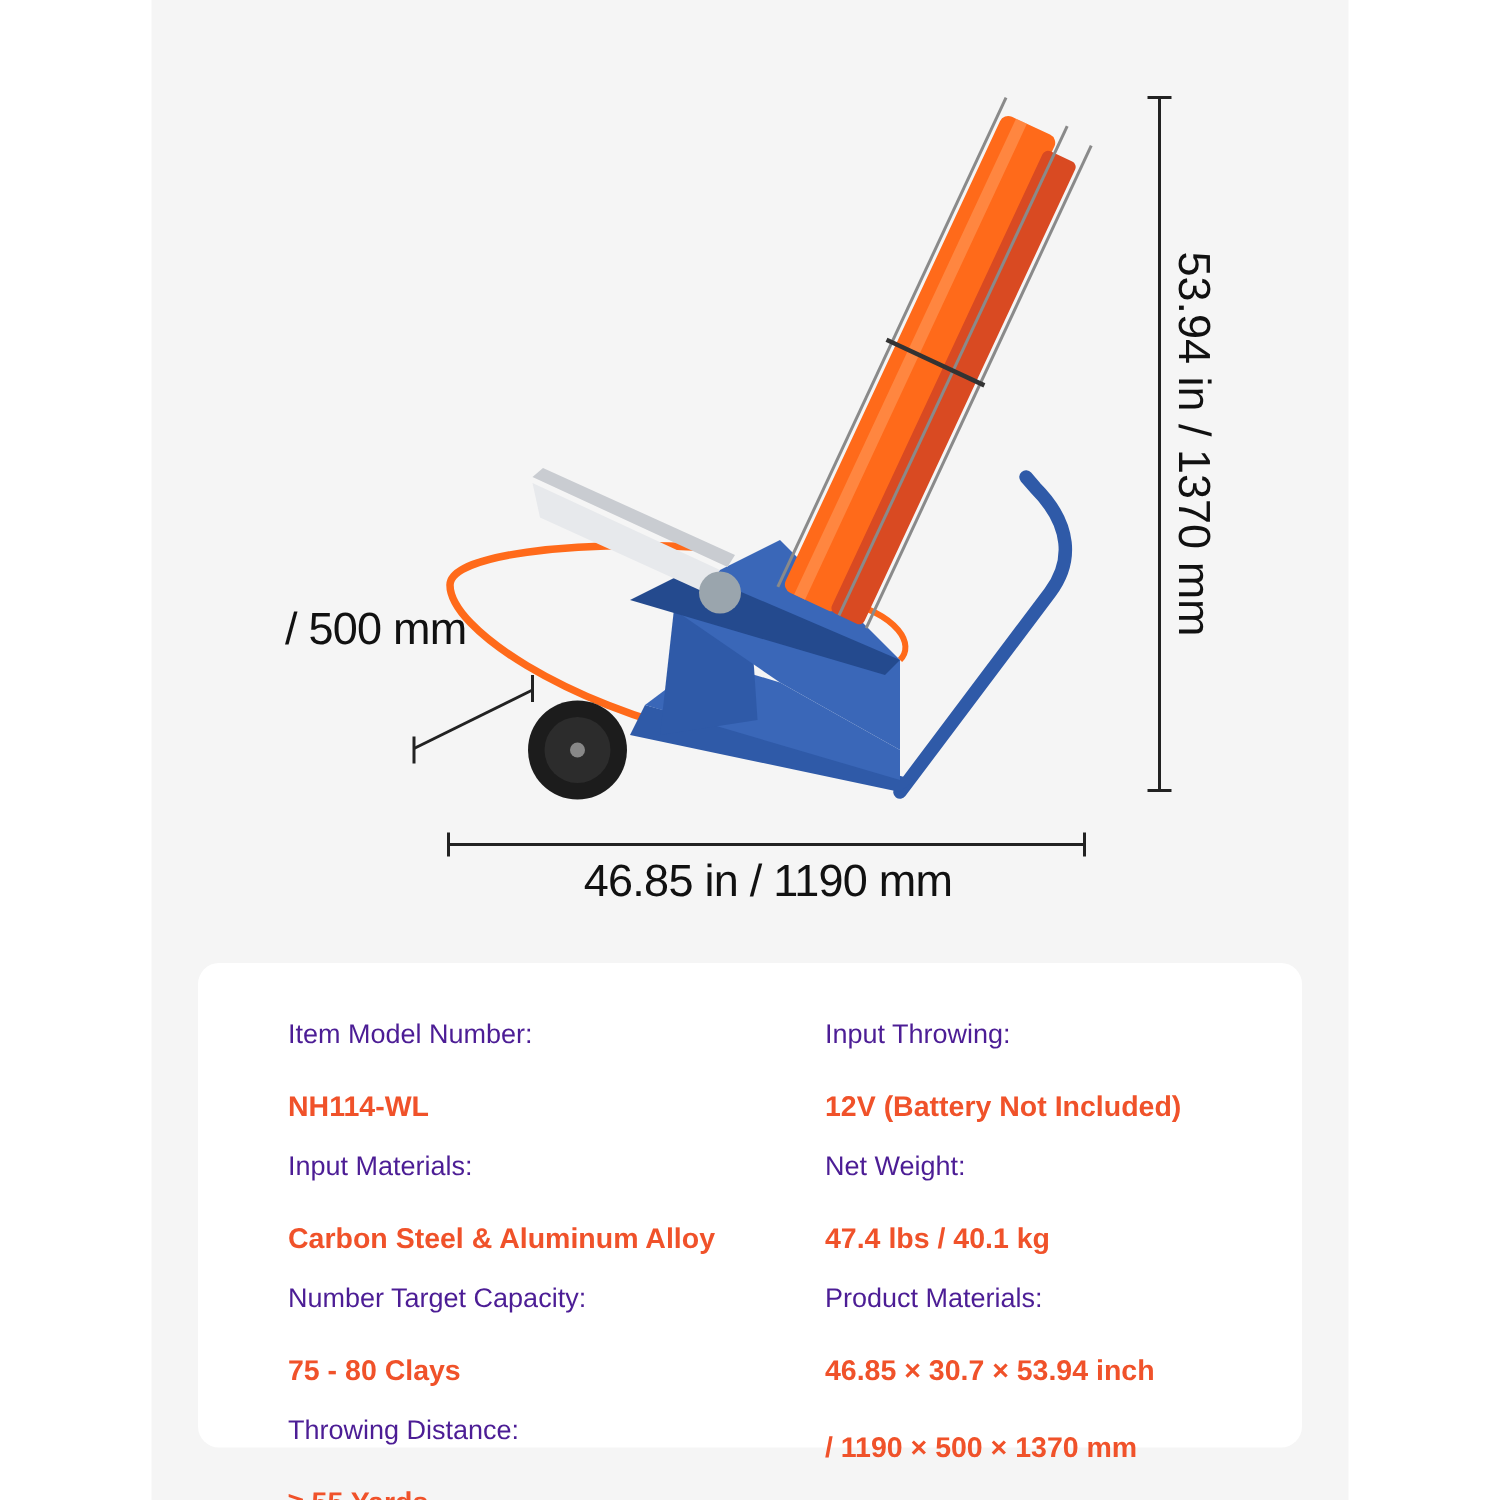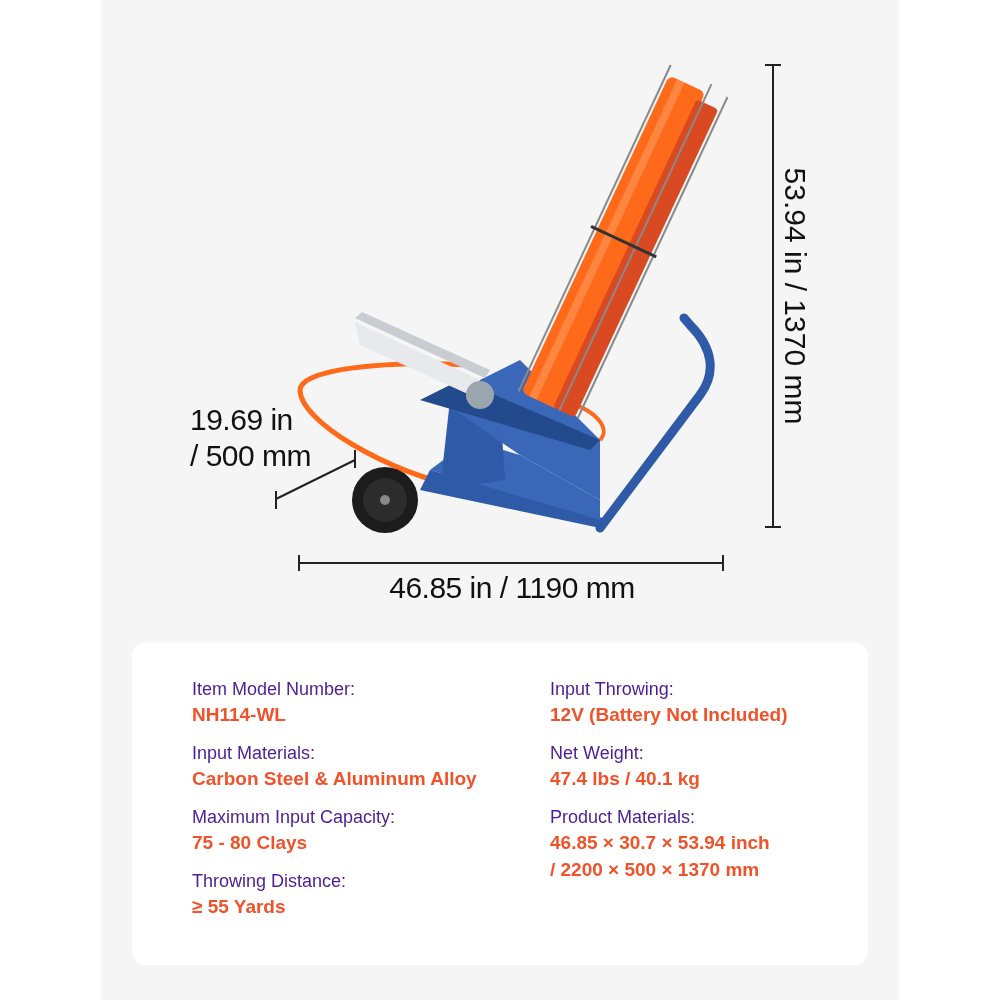--- a/index.html
+++ b/index.html
@@ -31,21 +31,21 @@
       background: #ffffff; border-radius: 14px;
     }
     .spec-col { position: absolute; top: 35px; }
     .spec-col.left { left: 60px; width: 330px; }
     .spec-col.right { left: 418px; width: 300px; }
     .spec-item { margin-bottom: 13px; }
     .spec-label {
       font-size: 18px; line-height: 24px; color: #4c1d95; font-weight: 400;
     }
     .spec-value {
-      font-size: 19px; line-height: 27px; color: #f0522a; font-weight: 700;
+      font-size: 19px; line-height: 27px; color: #f0522a; font-weight: 700; margin-top: 24px;
     }
   </style>
 </head>
 <body>
 
 <div class="panel"></div>
 
 <svg class="product-illustration" viewBox="0 0 1000 640" xmlns="http://www.w3.org/2000/svg">
 
   <g stroke="#222" stroke-width="2" fill="none">
@@ -92,54 +92,53 @@
   </g>
 
   <g>
     <circle cx="385" cy="500" r="33" fill="#1c1c1c"></circle>
     <circle cx="385" cy="500" r="22" fill="#2c2c2c"></circle>
     <circle cx="385" cy="500" r="5" fill="#888"></circle>
   </g>
 </svg>
 
 <div class="dim-label dim-depth">
-  <div>19.69 in</div>
   <div>/ 500 mm</div>
 </div>
 <div class="dim-label dim-width">46.85 in / 1190 mm</div>
 <div class="dim-height">53.94 in / 1370 mm</div>
 
 <div class="spec-card">
   <div class="spec-col left">
     <div class="spec-item">
       <div class="spec-label">Item Model Number:</div>
       <div class="spec-value">NH114-WL</div>
     </div>
     <div class="spec-item">
       <div class="spec-label">Input Materials:</div>
       <div class="spec-value">Carbon Steel &amp; Aluminum Alloy</div>
     </div>
     <div class="spec-item">
-      <div class="spec-label">Maximum Input Capacity:</div>
+      <div class="spec-label">Number Target Capacity:</div>
       <div class="spec-value">75 - 80 Clays</div>
     </div>
     <div class="spec-item">
       <div class="spec-label">Throwing Distance:</div>
       <div class="spec-value">≥ 55 Yards</div>
     </div>
   </div>
 
   <div class="spec-col right">
     <div class="spec-item">
       <div class="spec-label">Input Throwing:</div>
       <div class="spec-value">12V (Battery Not Included)</div>
     </div>
     <div class="spec-item">
       <div class="spec-label">Net Weight:</div>
       <div class="spec-value">47.4 lbs / 40.1 kg</div>
     </div>
     <div class="spec-item">
       <div class="spec-label">Product Materials:</div>
       <div class="spec-value">46.85 × 30.7 × 53.94 inch</div>
-      <div class="spec-value">/ 2200 × 500 × 1370 mm</div>
+      <div class="spec-value">/ 1190 × 500 × 1370 mm</div>
     </div>
   </div>
 </div>
 
 </body></html>

